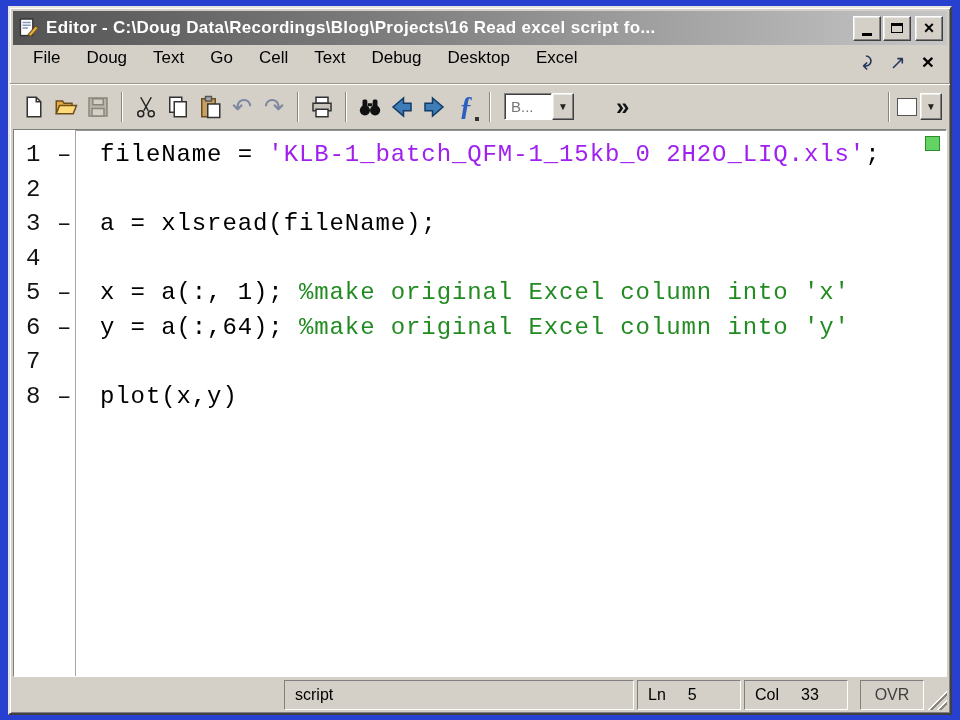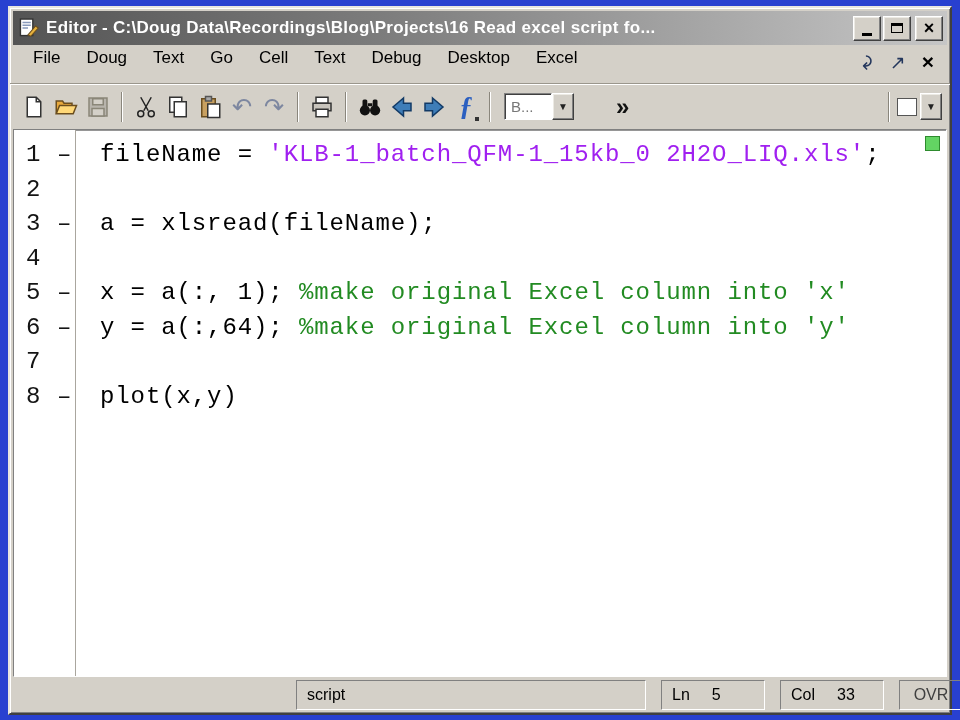--- a/index.html
+++ b/index.html
@@ -119,21 +119,21 @@
   .seg-string  { color: var(--string, #a020f0); font-family: Liberation Mono, monospace; }
   .seg-comment { color: var(--comment, #228b22); }
   .indicator {
     position: absolute; top: 6px; right: 6px; width: 15px; height: 15px;
     background: var(--indicator, #63d463); border: 1px solid #2e8b2e; cursor: default;
   }
 
   
   .statusbar {
     flex: 0 0 30px; height: 30px; margin: 3px 3px 3px 3px;
-    display: flex; align-items: stretch; gap: 15px;
+    display: flex; align-items: stretch; gap: 3px;
     font-size: 16px; color: #000;
   }
   .sb-spacer { flex: 0 0 268px; }
   .sb-box {
     border: 1px solid; border-color: #808080 #ffffff #ffffff #808080;
     display: flex; align-items: center; padding: 0 10px;
   }
   .sb-script { flex: 0 0 350px; }
   .sb-ln, .sb-col { flex: 0 0 104px; text-align: right; }
   .sb-val { margin-left: 22px; }

